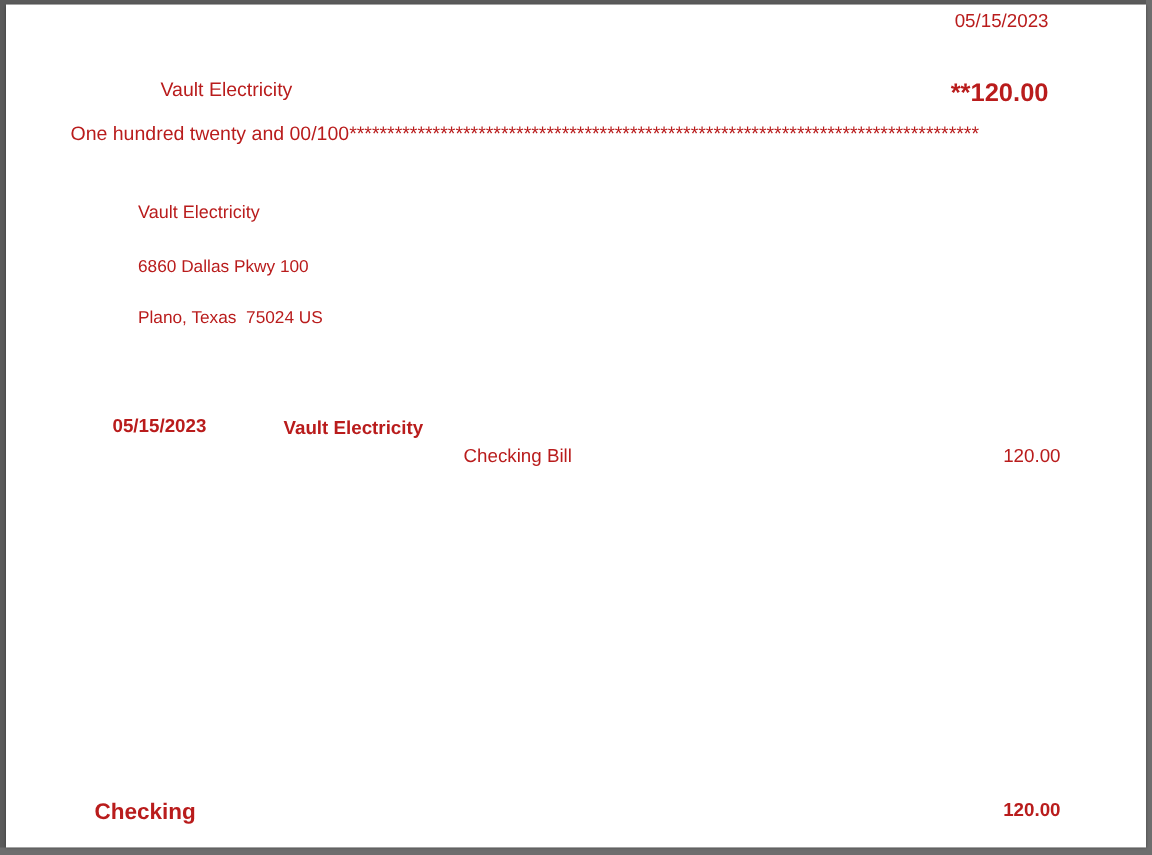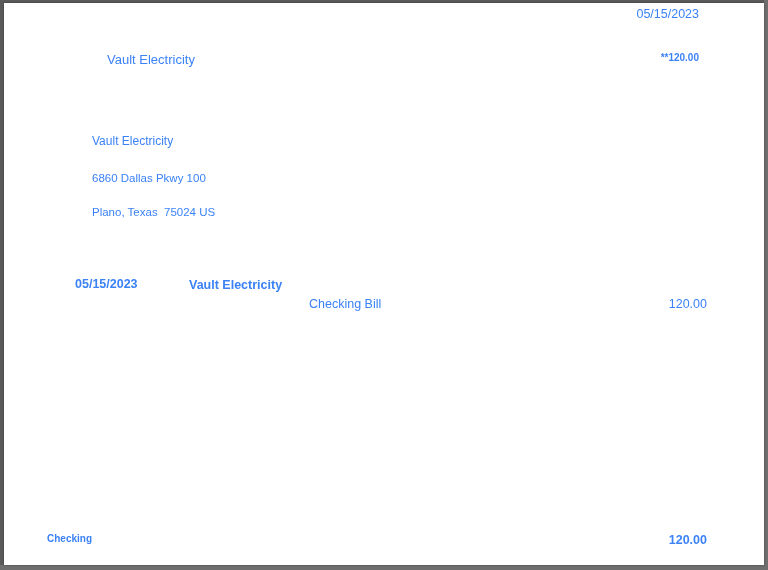--- a/index.html
+++ b/index.html
@@ -50,41 +50,41 @@
     position: absolute;
     left: 0;
     bottom: 0;
     width: 768px;
     height: 5px;
     background: #6e6e6e;
   }
 
   .txt {
     position: absolute;
-    color: #3b82f6;
+    color: #b91c1c;
     white-space: pre;
     font-family: "Liberation Sans", sans-serif;
   }
 
   
   .check-date {
     right: 65px;
     top: 4px;
     font-size: 12.5px;
     text-align: right;
   }
   .payee-name {
     left: 103px;
     top: 49px;
     font-size: 13px;
   }
   .pay-amount {
     right: 65px;
     top: 49px;
-    font-size: 10px;
+    font-size: 17px;
     font-weight: bold;
     text-align: left;
   }
   .amount-words {
     left: 43px;
     top: 78px;
     font-size: 13px;
     width: 660px;
     overflow: hidden;
   }
@@ -122,23 +122,23 @@
   }
   .memo-amount {
     right: 57px;
     top: 294px;
     font-size: 12.5px;
     text-align: right;
   }
 
   
   .account-label {
-    left: 43px;
+    left: 59px;
     top: 530px;
-    font-size: 10px;
+    font-size: 15px;
     font-weight: bold;
   }
   .account-total {
     right: 57px;
     top: 530px;
     font-size: 12.5px;
     font-weight: bold;
     text-align: right;
   }
 </style>
@@ -151,20 +151,21 @@
 <div class="page-edge-bottom"></div>
 
 <div class="check-page">
 
   <div class="txt check-date">05/15/2023</div>
 
   <div class="txt payee-name">Vault Electricity</div>
 
   <div class="txt pay-amount">**120.00</div>
 
+  <div class="txt amount-words"><span>One hundred twenty and 00/100</span><span class="stars">***********************************************************************************</span></div>
 
   <div class="txt addr-block">
     <div class="addr-line1">Vault Electricity</div>
     <div>6860 Dallas Pkwy 100</div>
     <div>Plano, Texas  75024 US</div>
   </div>
 
   <div class="txt stub-date">05/15/2023</div>
   <div class="txt stub-payee">Vault Electricity</div>
   <div class="txt memo-desc">Checking Bill</div>

